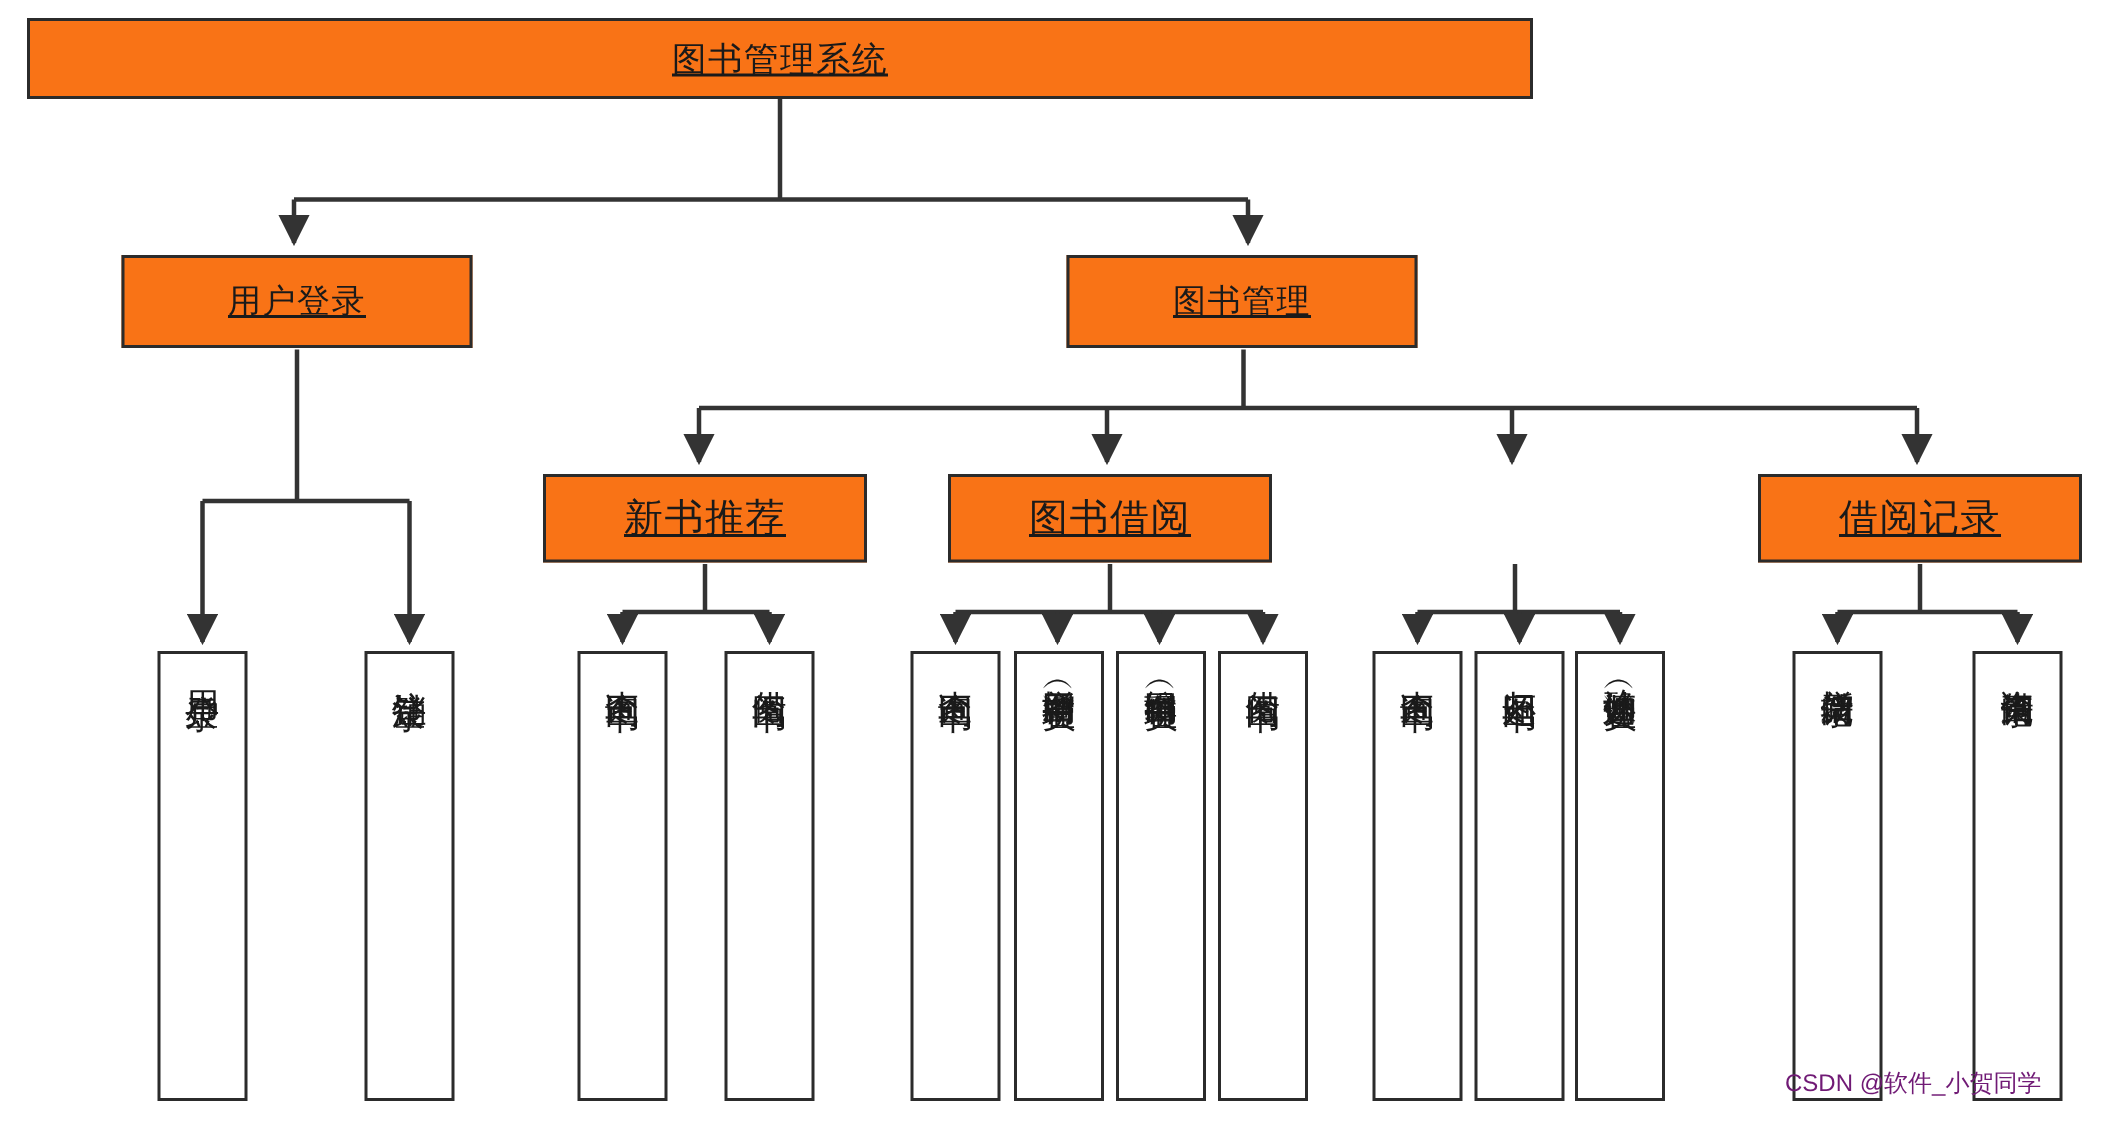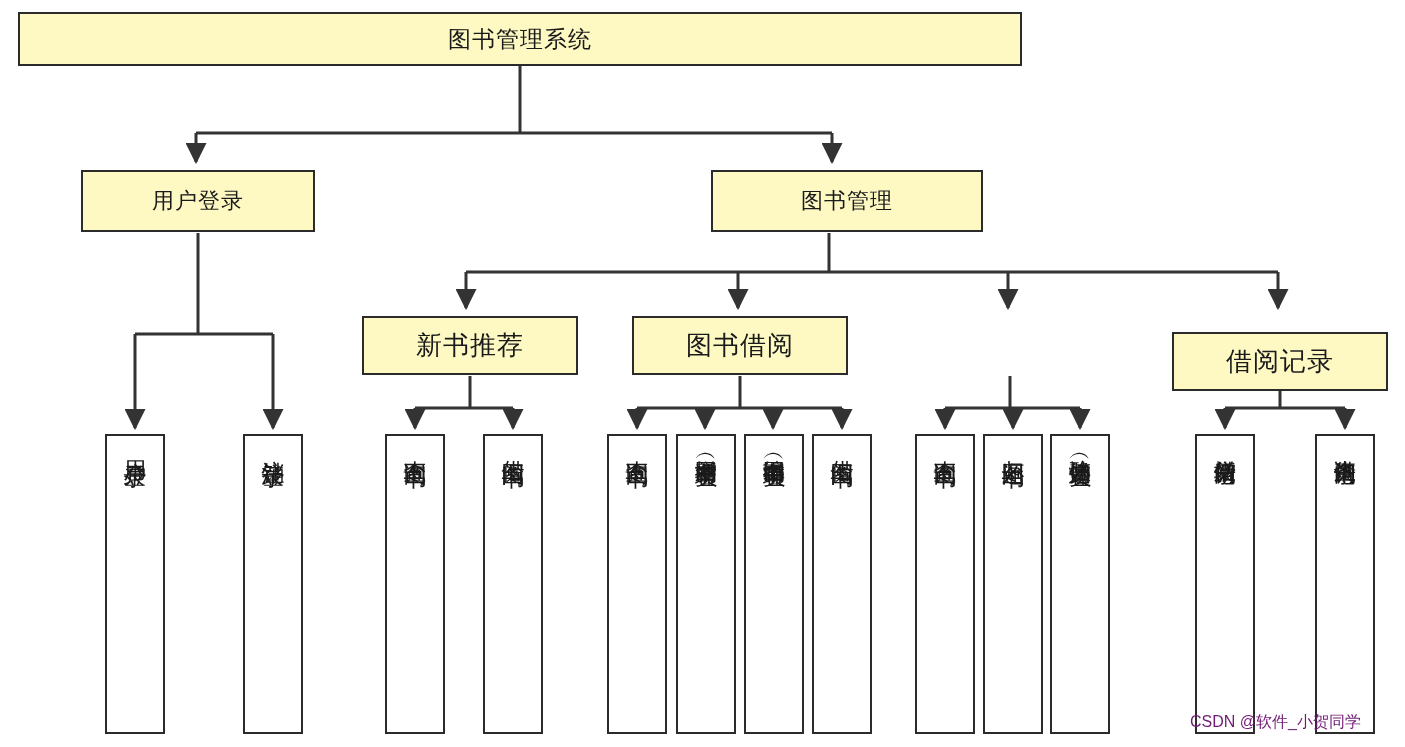--- a/index.html
+++ b/index.html
@@ -9,26 +9,27 @@
     background:#ffffff;
     font-family:"Liberation Sans","DejaVu Sans",sans-serif;
     overflow:hidden;
   }
   #stage{position:relative;width:1405px;height:747px;}
   #wires{position:absolute;left:0;top:0;width:1405px;height:747px;}
 
   .node{
     position:absolute;
     box-sizing:border-box;
-    background:#fef9c3;
+    background:#f97316;
     border:2px solid #2b2b2b;
     display:flex;
     align-items:center;
     justify-content:center;
     color:#1a1a1a;
+    text-decoration:underline;
   }
   .node .lbl{
     font-size:22px;
     line-height:1.15;
     letter-spacing:1px;
     white-space:nowrap;
   }
   .node.root .lbl{font-size:23px;}
   .node.lvl2 .lbl{font-size:22px;}
   .node.lvl3 .lbl{font-size:26px;}
@@ -119,31 +120,31 @@
     </g>
   </svg>
 
   <div class="node root" style="left:18px;top:12px;width:1004px;height:54px;">
     <span class="lbl">图书管理系统</span>
   </div>
 
   <div class="node lvl2" style="left:81px;top:170px;width:234px;height:62px;">
     <span class="lbl">用户登录</span>
   </div>
-  <div class="node lvl2" style="left:711px;top:170px;width:272px;height:62px;justify-content:center;">
+  <div class="node lvl2" style="left:711px;top:170px;width:234px;height:62px;justify-content:center;">
     <span class="lbl">图书管理</span>
   </div>
 
   <div class="node lvl3" style="left:362px;top:316px;width:216px;height:59px;">
     <span class="lbl">新书推荐</span>
   </div>
   <div class="node lvl3" style="left:632px;top:316px;width:216px;height:59px;text-align:center;">
     <span class="lbl">图书借阅</span>
   </div>
-  <div class="node lvl3" style="left:1172px;top:316px;width:216px;height:59px;margin-top:16px;">
+  <div class="node lvl3" style="left:1172px;top:316px;width:216px;height:59px;">
     <span class="lbl">借阅记录</span>
   </div>
 
   <div class="leaf" style="left:105px;top:434px;width:60px;height:300px;">
     <span class="lbl">用户登录</span>
   </div>
   <div class="leaf" style="left:243px;top:434px;width:60px;height:300px;">
     <span class="lbl">注销登录</span>
   </div>
 

